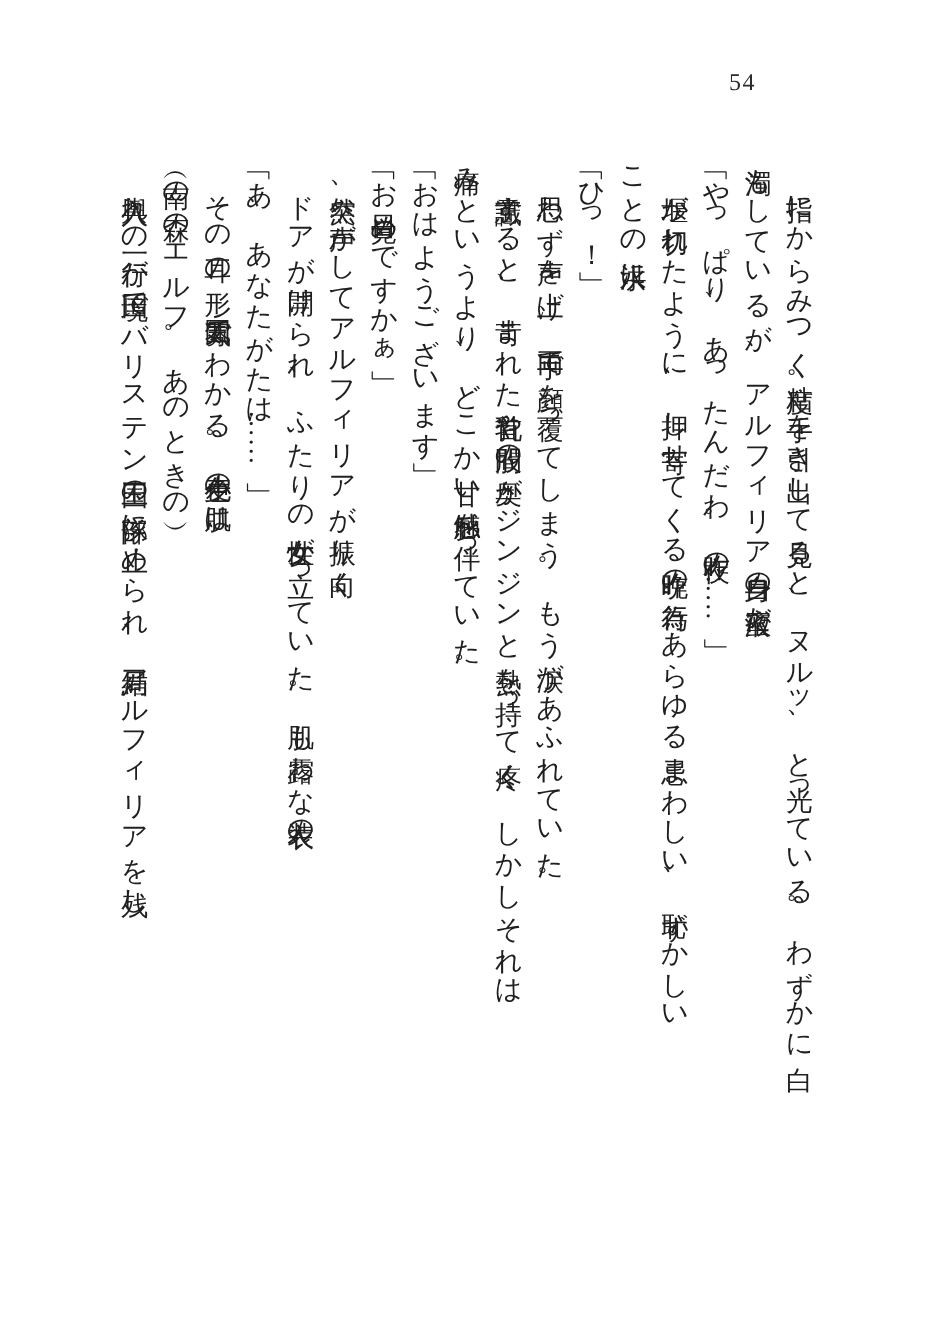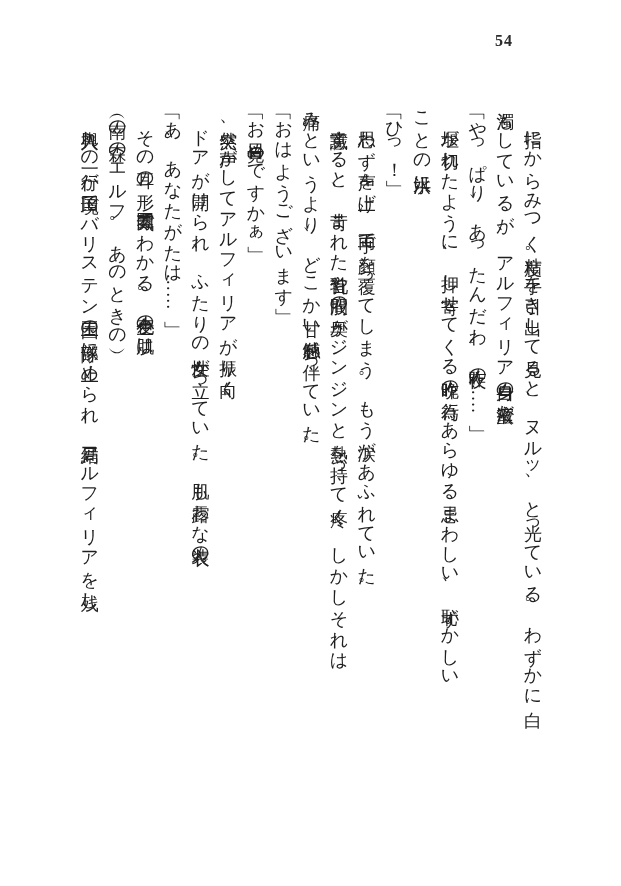--- a/index.html
+++ b/index.html
@@ -14,28 +14,27 @@
     overflow: hidden;
     font-family: "Liberation Serif", "DejaVu Serif", serif;
   }
   .page {
     position: absolute;
     inset: 0;
     background: #ffffff;
   }
   .page-number {
     position: absolute;
-    top: 32px;
+    top: 47px;
     left: 486px;
     width: 36px;
-    text-align: center;
+    text-align: left;
     font-size: 16px;
     letter-spacing: 1px;
     color: #2b2b2b;
-    font-weight: bold;
   }
   .text-block {
     position: absolute;
     top: 99px;
     right: 75px;
     height: 704px;
     writing-mode: vertical-rl;
     text-orientation: mixed;
     font-size: 18px;
     line-height: 27.7px;

